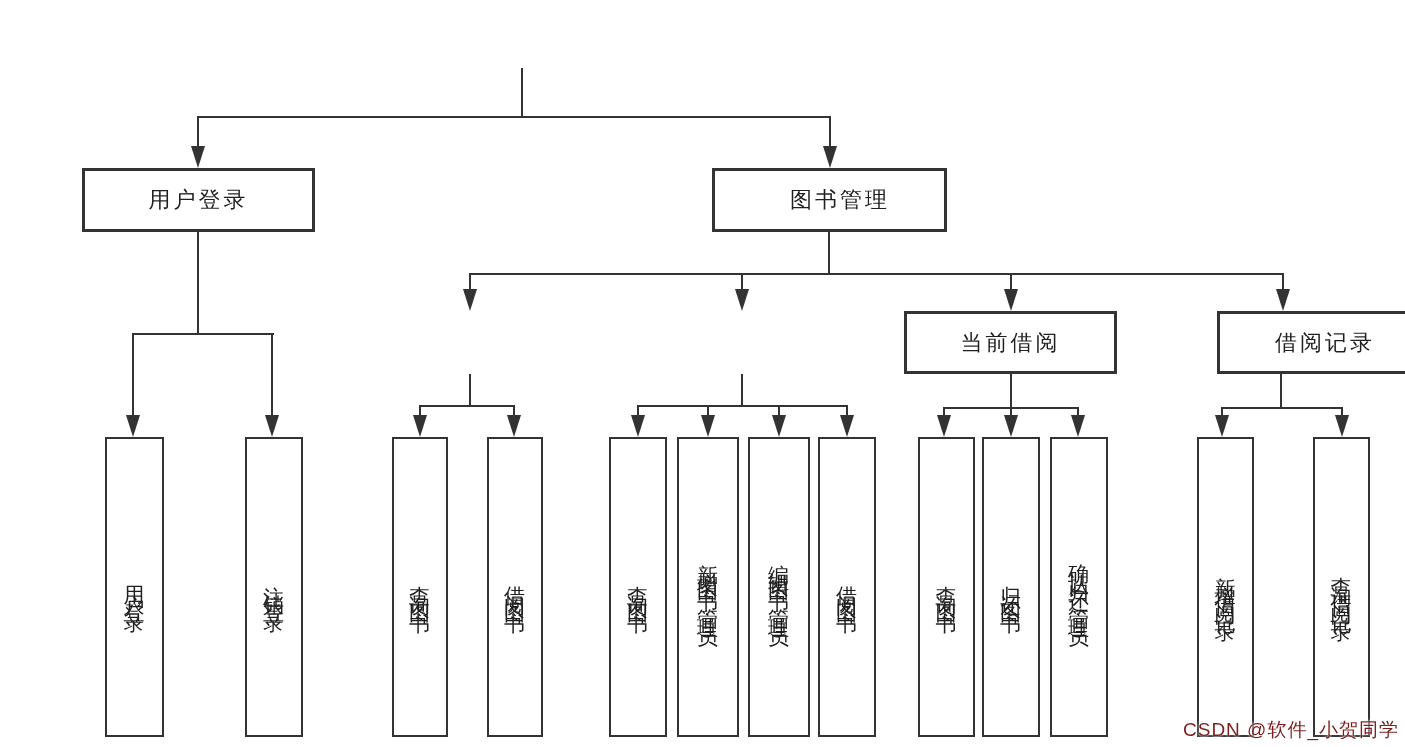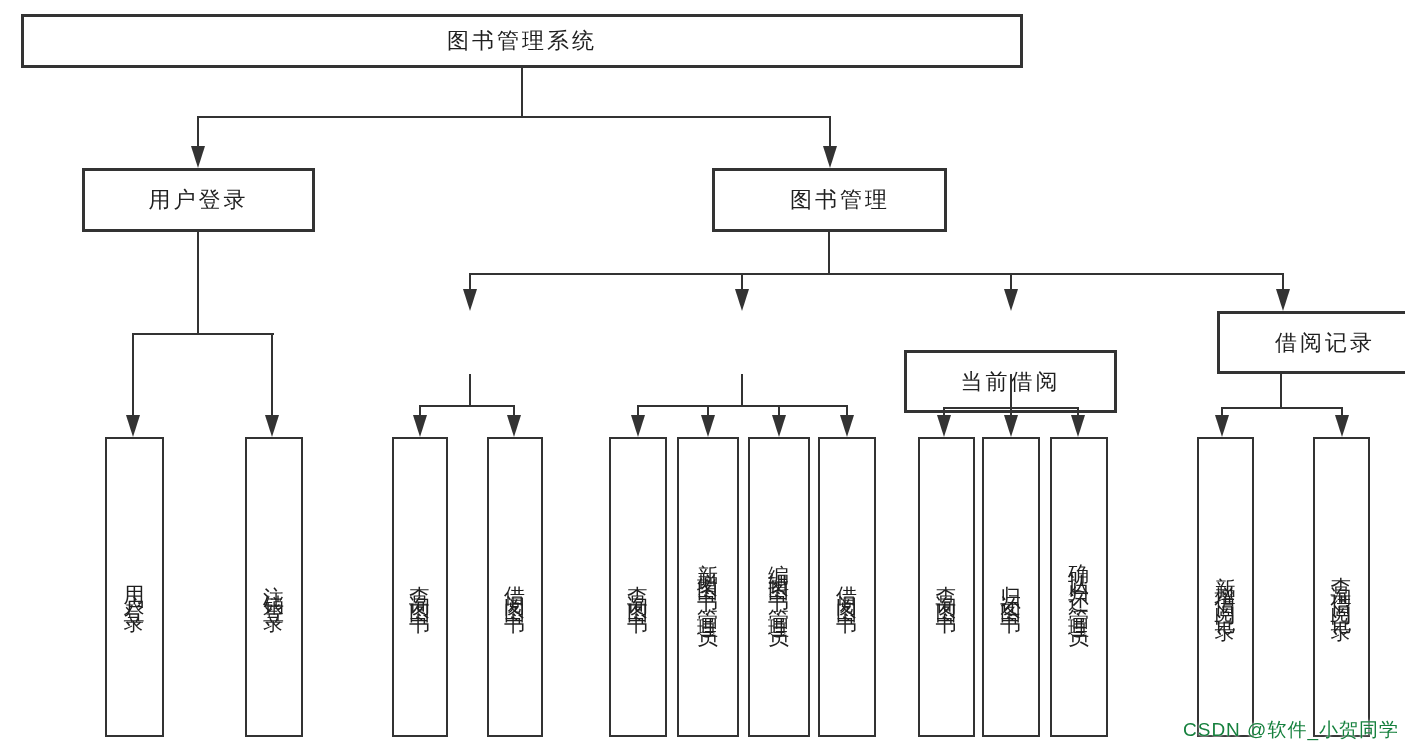--- a/index.html
+++ b/index.html
@@ -19,32 +19,29 @@
   }
   .vline{position:absolute;width:2px;background:#333333;}
   .hline{position:absolute;height:2px;background:#333333;}
   .ahead{
     position:absolute;width:0;height:0;
     border-left:7px solid transparent;border-right:7px solid transparent;
     border-top:22px solid #333333;
   }
   .watermark{
     position:absolute;left:1183px;top:717px;z-index:5;
-    font-size:19px;color:#15803d;letter-spacing:1px;white-space:nowrap;
+    font-size:19px;color:#7f1d1d;letter-spacing:1px;white-space:nowrap;
     text-shadow:0 0 2px rgba(255,255,255,0.95), 0 0 4px rgba(255,255,255,0.8);
   }
 </style>
 </head>
 <body>
 
 <div class="canvas">
 
-  <div class="box" style="left:21px;top:14px;width:1002px;height:54px;">
-    <span class="hlabel">图书管理系统</span>
-  </div>
 
   <div class="vline" style="left:521px;top:68px;height:48px;"></div>
   <div class="hline" style="left:197px;top:116px;width:634px;"></div>
   <div class="vline" style="left:197px;top:116px;height:32px;"></div>
   <div class="ahead" style="left:191px;top:146px;"></div>
   <div class="vline" style="left:829px;top:116px;height:32px;"></div>
   <div class="ahead" style="left:823px;top:146px;"></div>
 
   <div class="box" style="left:82px;top:168px;width:233px;height:64px;">
     <span class="hlabel">用户登录</span>
@@ -64,21 +61,21 @@
   <div class="hline" style="left:469px;top:273px;width:815px;"></div>
   <div class="vline" style="left:469px;top:273px;height:18px;"></div>
   <div class="ahead" style="left:463px;top:289px;"></div>
   <div class="vline" style="left:741px;top:273px;height:18px;"></div>
   <div class="ahead" style="left:735px;top:289px;"></div>
   <div class="vline" style="left:1010px;top:273px;height:18px;"></div>
   <div class="ahead" style="left:1004px;top:289px;"></div>
   <div class="vline" style="left:1282px;top:273px;height:18px;"></div>
   <div class="ahead" style="left:1276px;top:289px;"></div>
 
-  <div class="box" style="left:904px;top:311px;width:213px;height:63px;margin-top:39px;">
+  <div class="box" style="left:904px;top:311px;width:213px;height:63px;">
     <span class="hlabel">当前借阅</span>
   </div>
   <div class="box" style="left:1173px;top:311px;width:216px;height:63px;margin-left:44px;">
     <span class="hlabel">借阅记录</span>
   </div>
 
   <div class="vline" style="left:469px;top:374px;height:31px;"></div>
   <div class="hline" style="left:419px;top:405px;width:96px;"></div>
   <div class="vline" style="left:419px;top:405px;height:12px;"></div>
   <div class="ahead" style="left:413px;top:415px;"></div>

